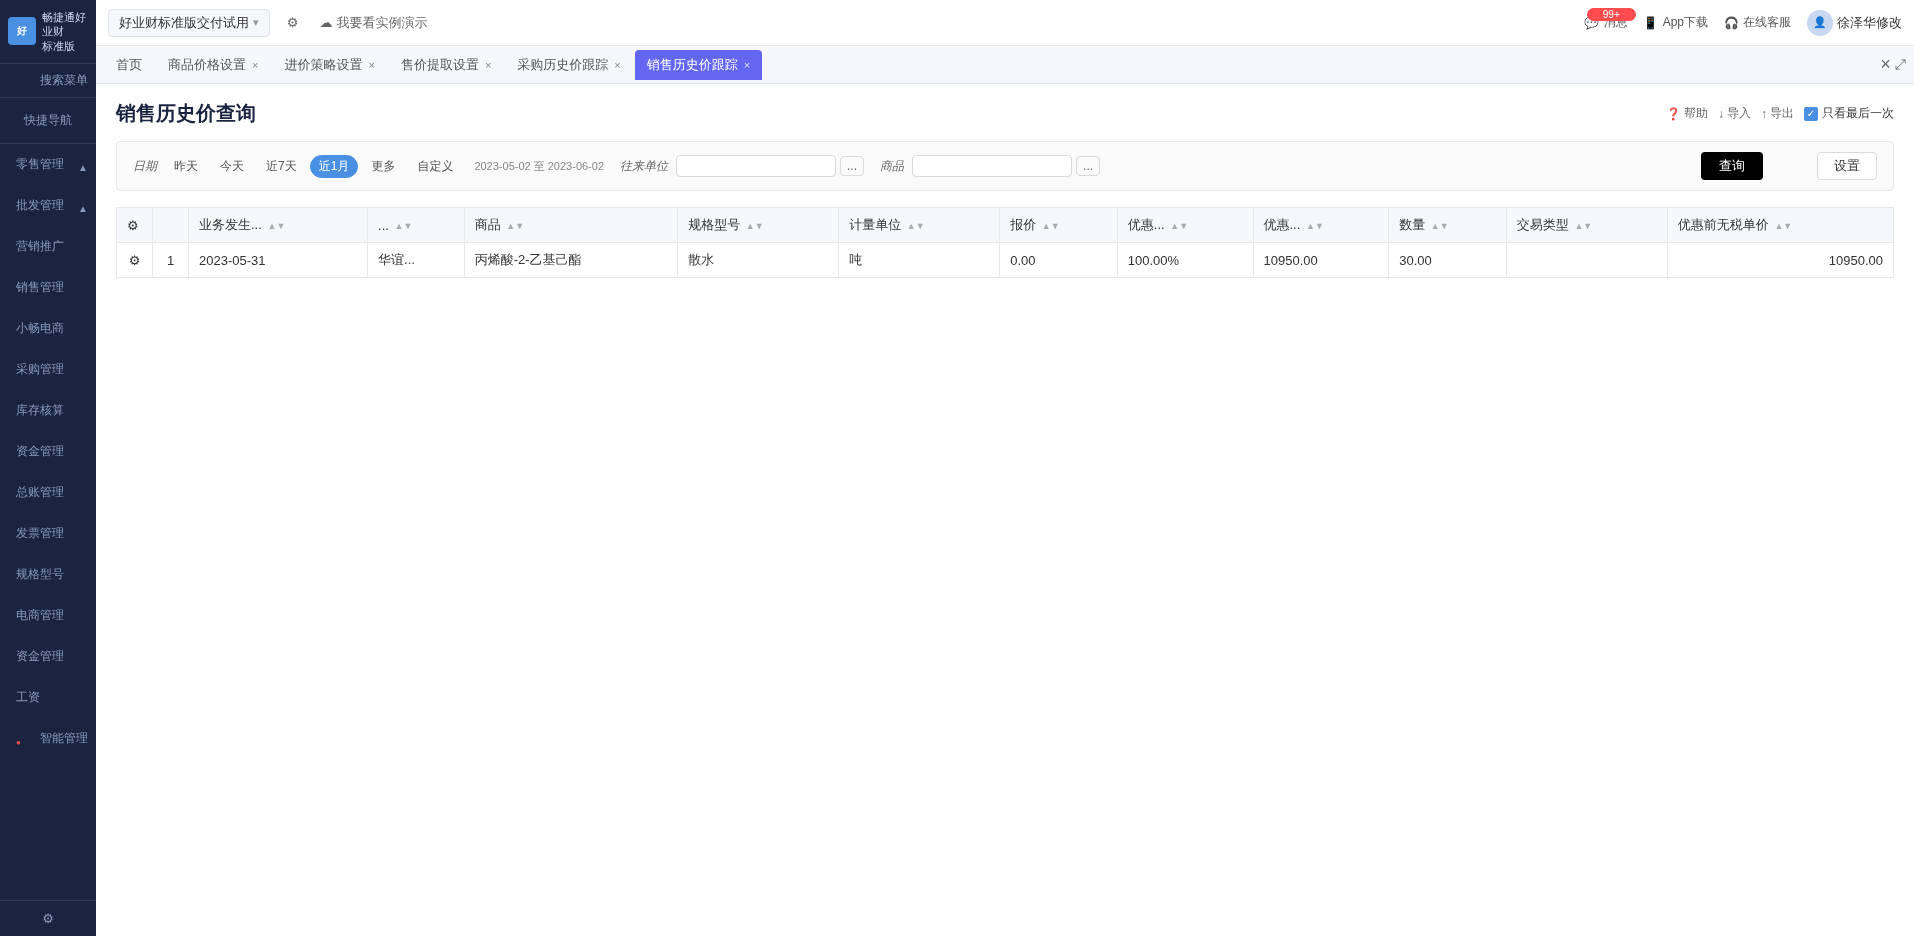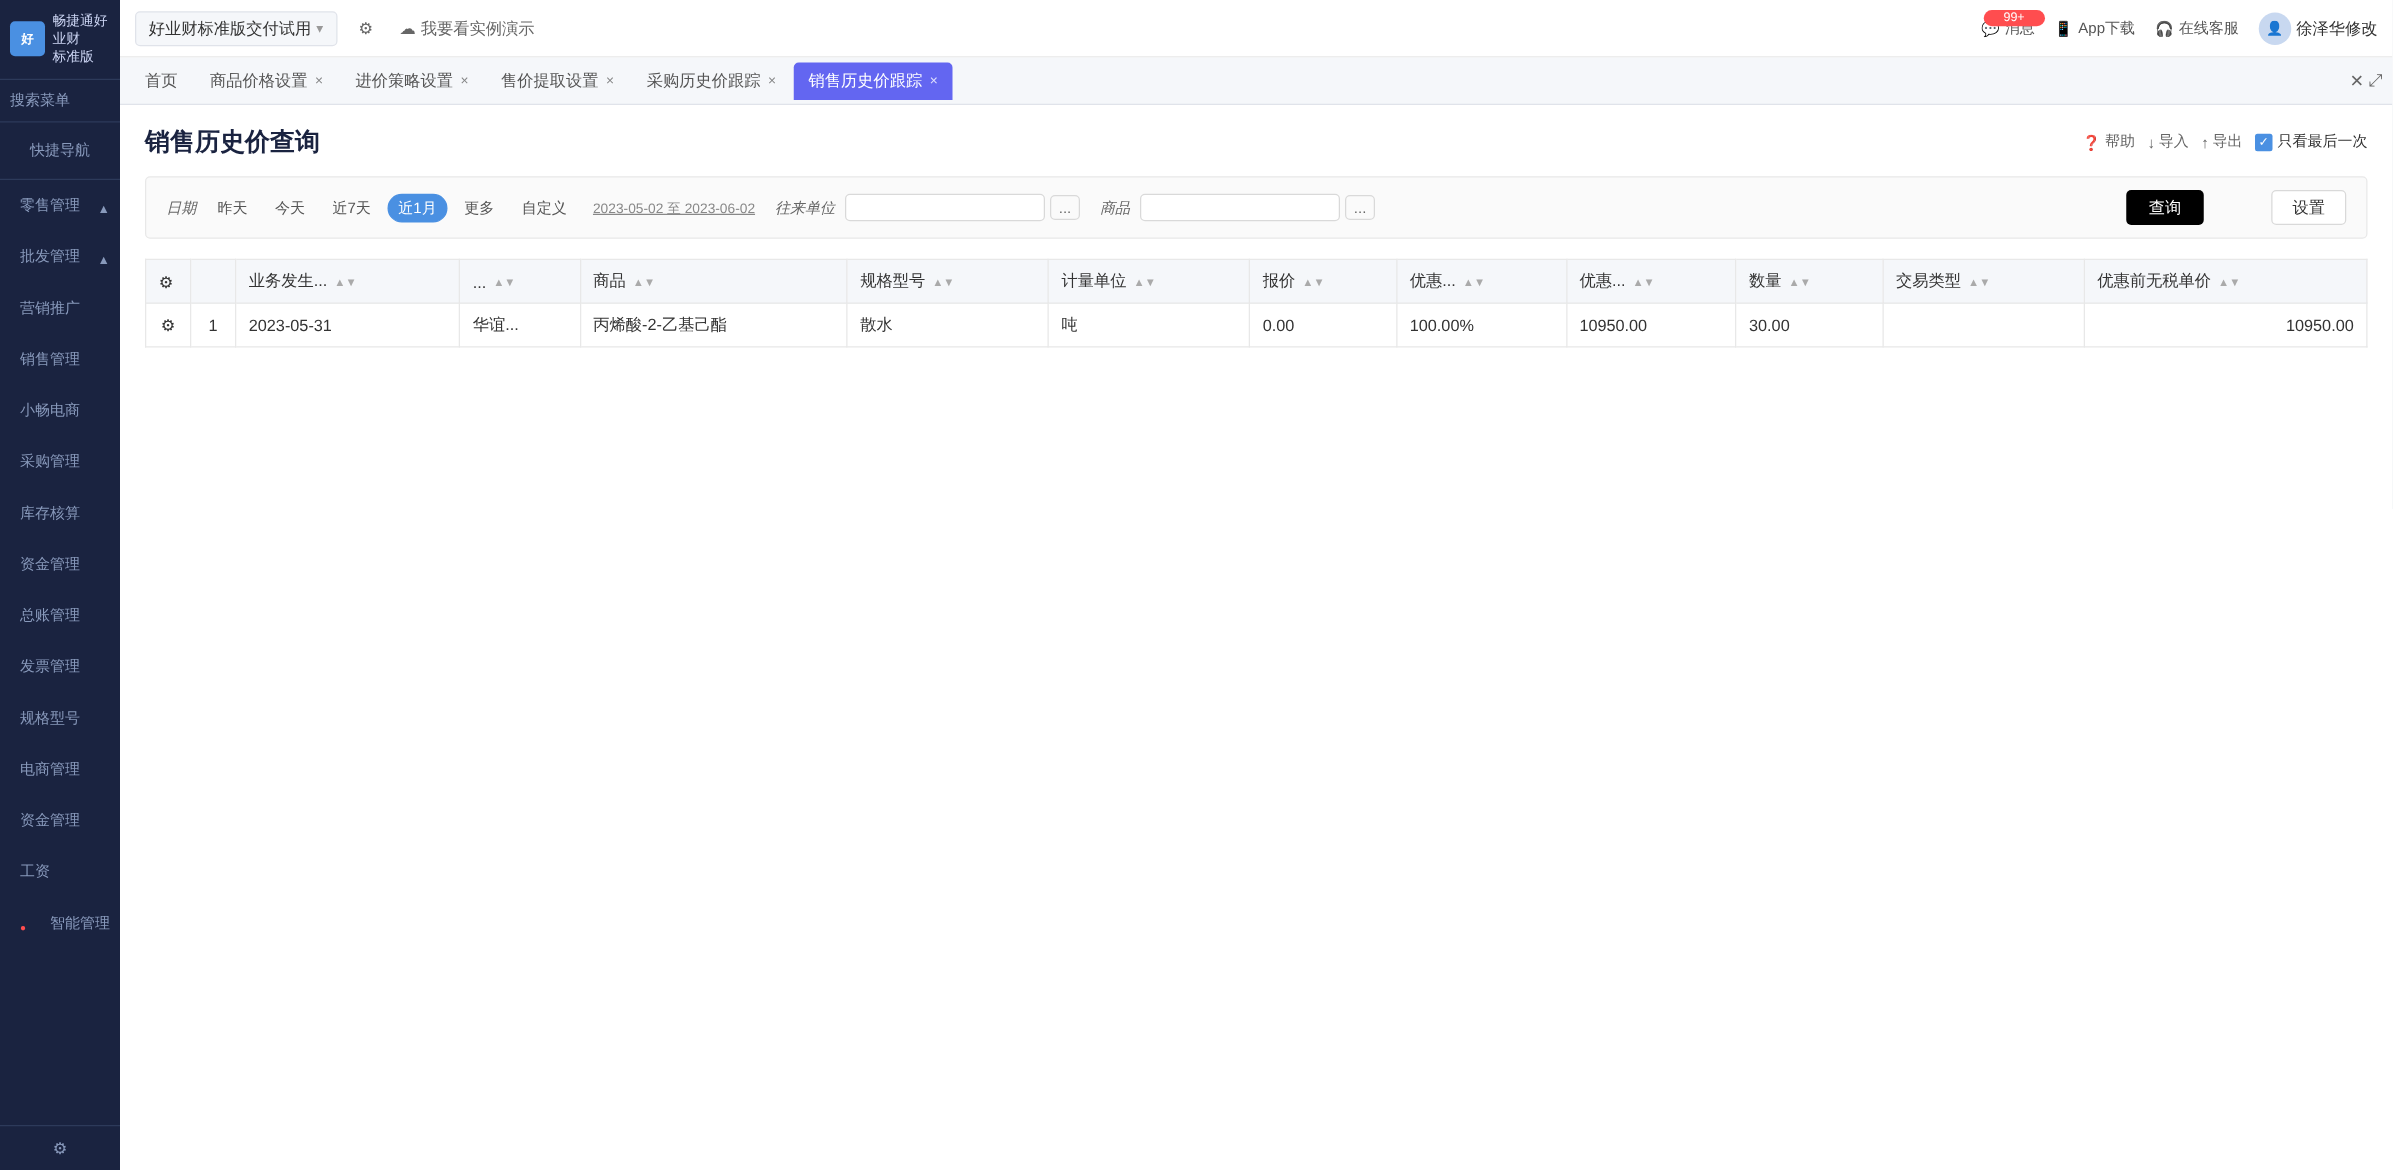--- a/index.html
+++ b/index.html
@@ -26,21 +26,21 @@
     .logo-icon {
       width: 28px; height: 28px;
       background: #4a90e2;
       border-radius: 4px;
       display: flex; align-items: center; justify-content: center;
       font-size: 10px; font-weight: bold; color: #fff; flex-shrink: 0;
     }
     .logo-text { font-size: 11px; line-height: 1.3; color: #cdd6f4; }
     .sidebar-search {
       padding: 8px;
-      text-align: left;
+      text-align: right;
       color: #8899bb;
       cursor: pointer;
       font-size: 12px;
       border-bottom: 1px solid #2d3a5a;
     }
     .sidebar-nav {
       padding: 6px 0;
       border-bottom: 1px solid #2d3a5a;
     }
     .sidebar-nav-item {
@@ -266,21 +266,21 @@
       font-size: 12px;
       cursor: pointer;
       color: #555;
       border: 1px solid transparent;
     }
     .date-btn.active {
       background: #4a90e2;
       color: #fff;
       border-color: #4a90e2;
     }
-    .date-range { font-size: 11px; color: #888; margin-left: 4px; text-decoration: underline; }
+    .date-range { font-size: 11px; color: #888; margin-left: 4px; }
     .filter-input-wrap {
       display: flex; align-items: center; gap: 4px;
     }
     .filter-input {
       border: 1px solid #d9d9d9;
       border-radius: 4px;
       padding: 3px 8px;
       font-size: 12px;
       width: 160px;
       outline: none;

